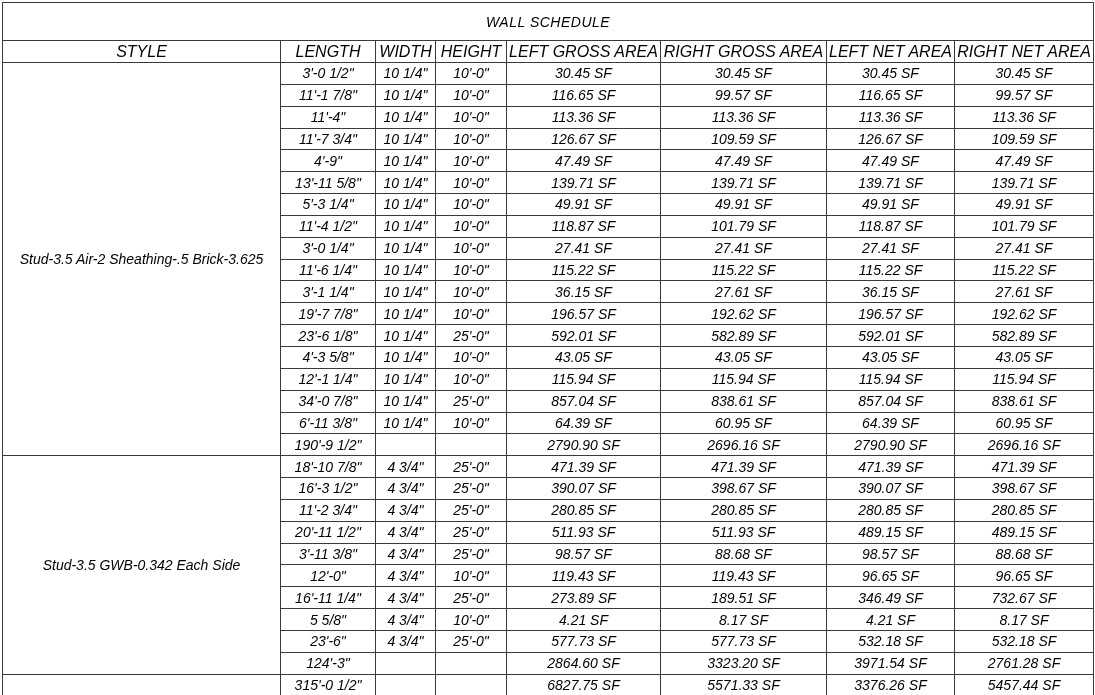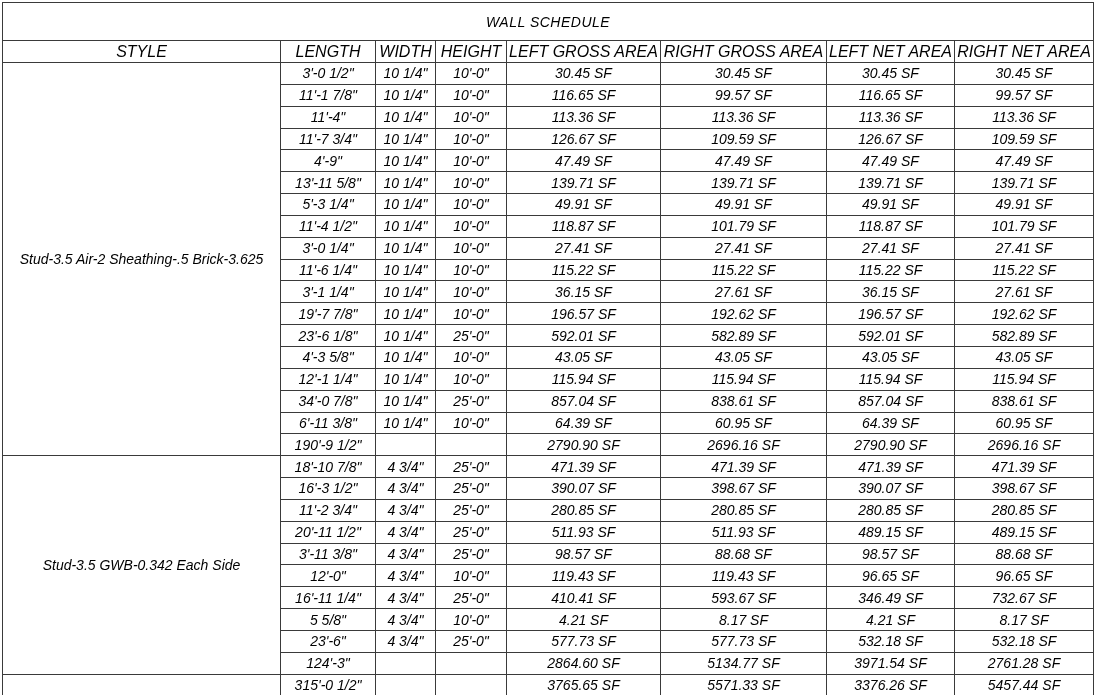--- a/index.html
+++ b/index.html
@@ -262,22 +262,22 @@
           <td>10'-0"</td>
           <td>119.43 SF</td>
           <td>119.43 SF</td>
           <td>96.65 SF</td>
           <td>96.65 SF</td>
         </tr>
         <tr class="data-row">
           <td>16'-11 1/4"</td>
           <td>4 3/4"</td>
           <td>25'-0"</td>
-          <td>410.41 SF</td>
-          <td>593.67 SF</td>
+          <td>273.89 SF</td>
+          <td>189.51 SF</td>
           <td>346.49 SF</td>
           <td>732.67 SF</td>
         </tr>
         <tr class="data-row">
           <td>5 5/8"</td>
           <td>4 3/4"</td>
           <td>10'-0"</td>
           <td>4.21 SF</td>
           <td>8.17 SF</td>
           <td>4.21 SF</td>
@@ -290,29 +290,29 @@
           <td>577.73 SF</td>
           <td>577.73 SF</td>
           <td>532.18 SF</td>
           <td>532.18 SF</td>
         </tr>
         <tr class="subtotal-row">
           <td>124'-3"</td>
           <td></td>
           <td></td>
           <td>2864.60 SF</td>
-          <td>5134.77 SF</td>
+          <td>3323.20 SF</td>
           <td>3971.54 SF</td>
           <td>2761.28 SF</td>
         </tr>
         <tr class="grand-total-row">
           <td></td>
           <td>315'-0 1/2"</td>
           <td></td>
           <td></td>
-          <td>3765.65 SF</td>
+          <td>6827.75 SF</td>
           <td>5571.33 SF</td>
           <td>3376.26 SF</td>
           <td>5457.44 SF</td>
         </tr>
       </tbody>
   </table>
 </div>
 
 </body></html>

